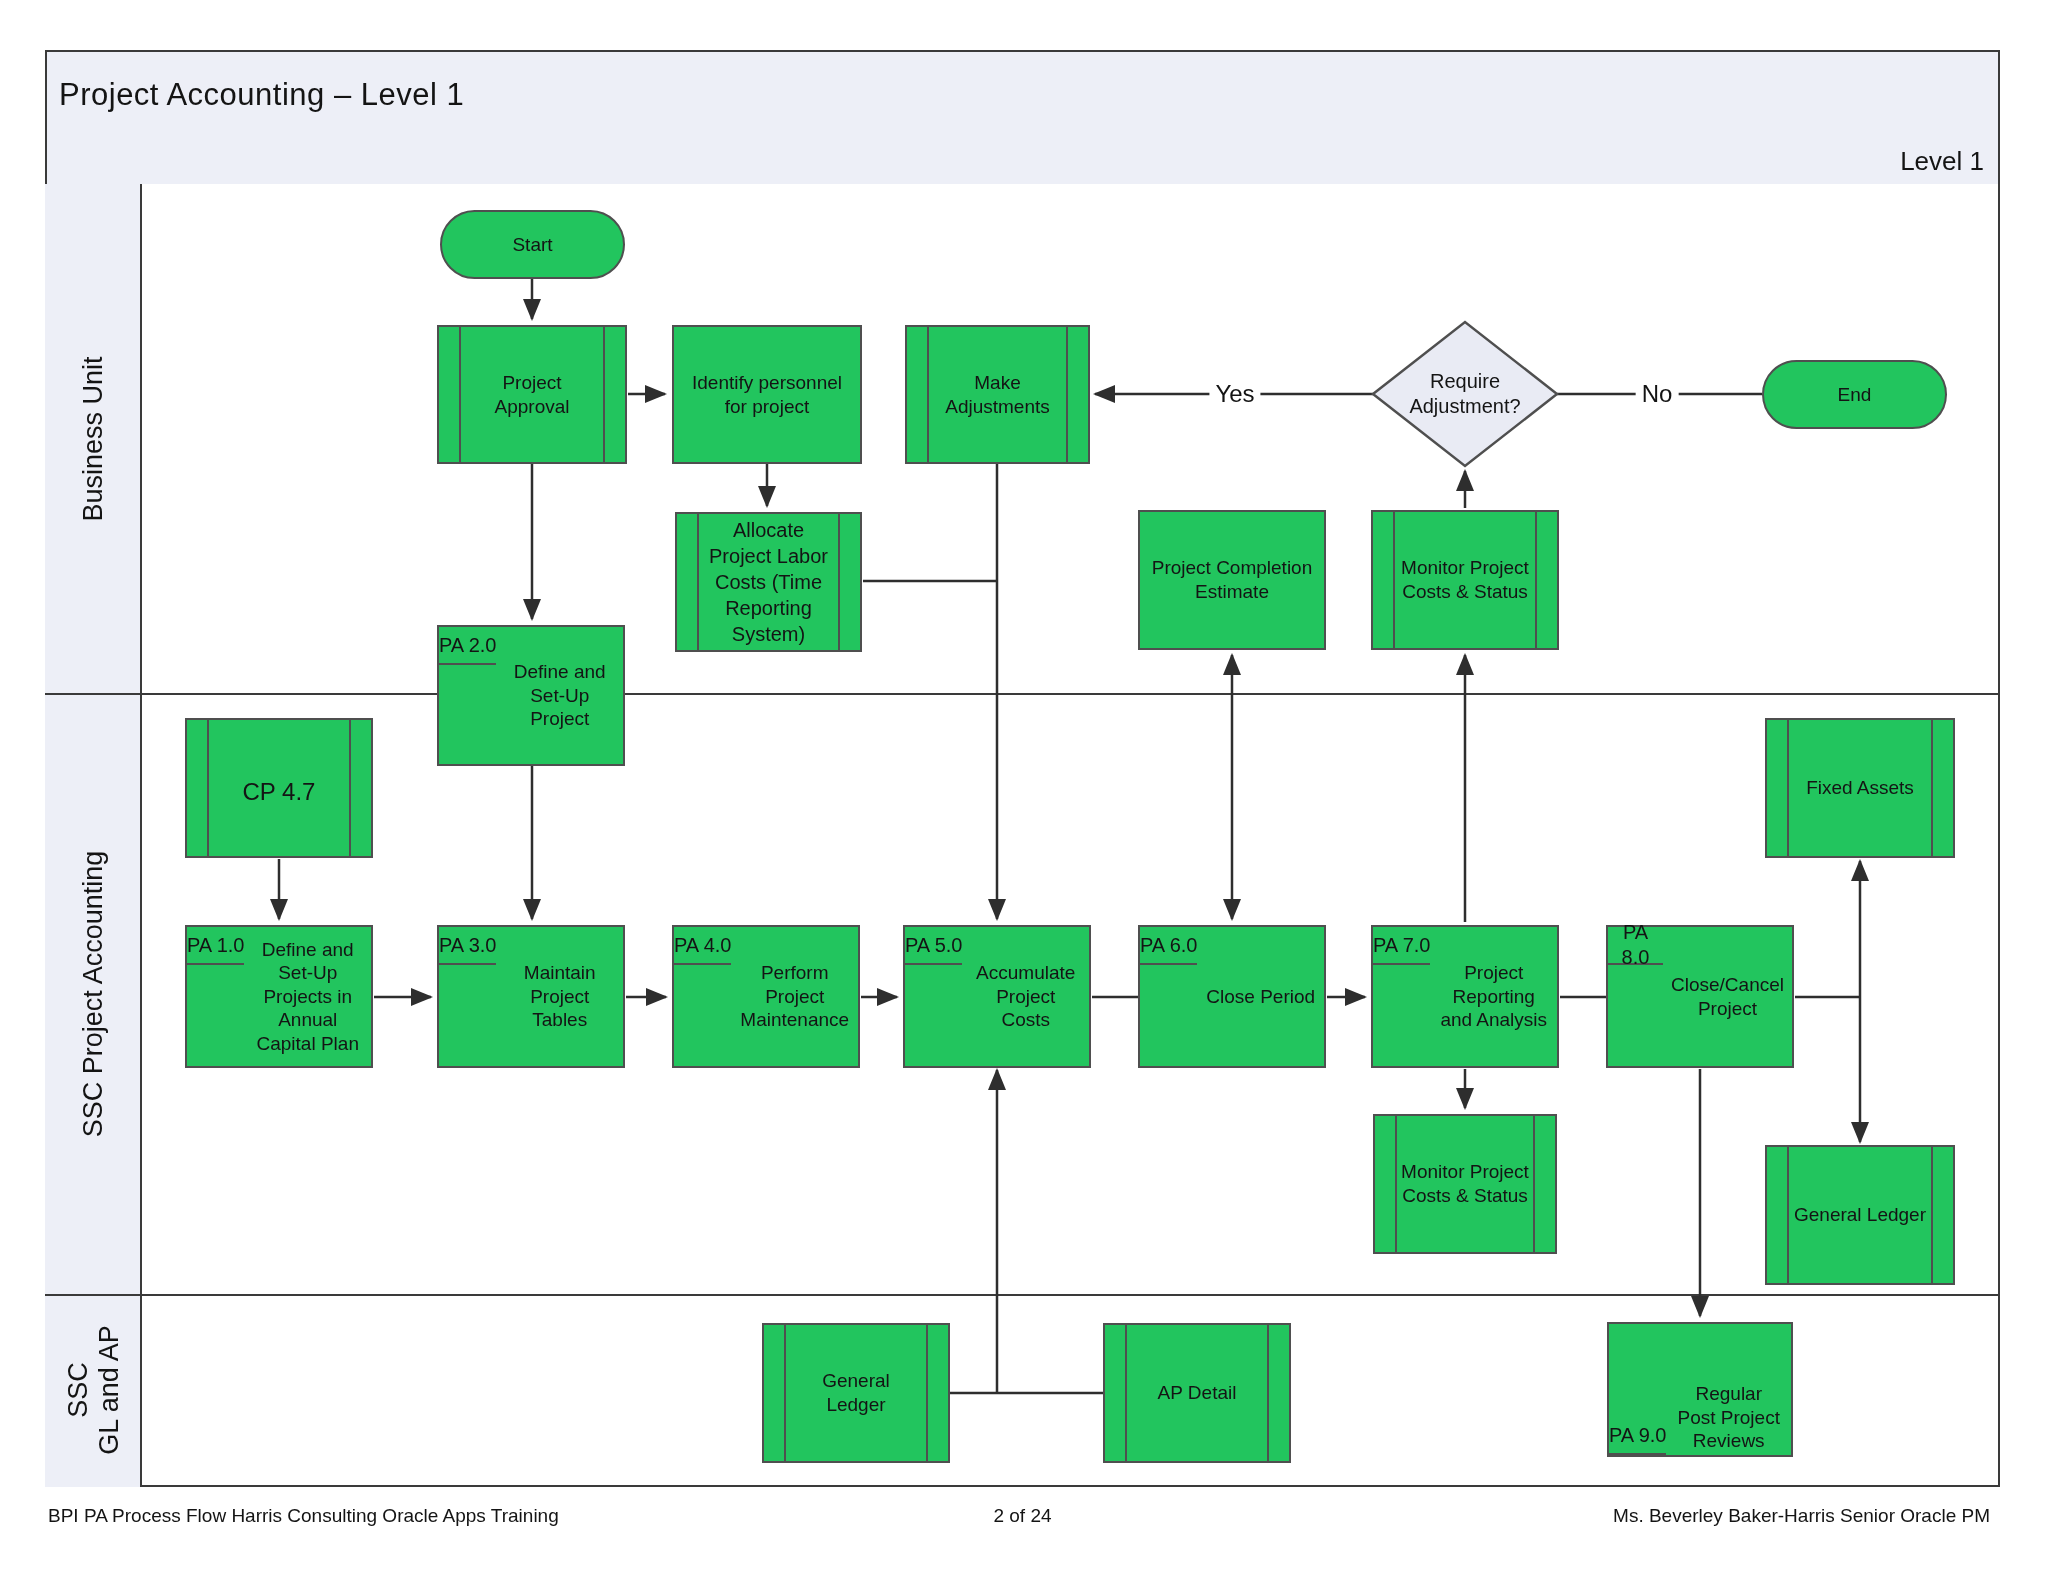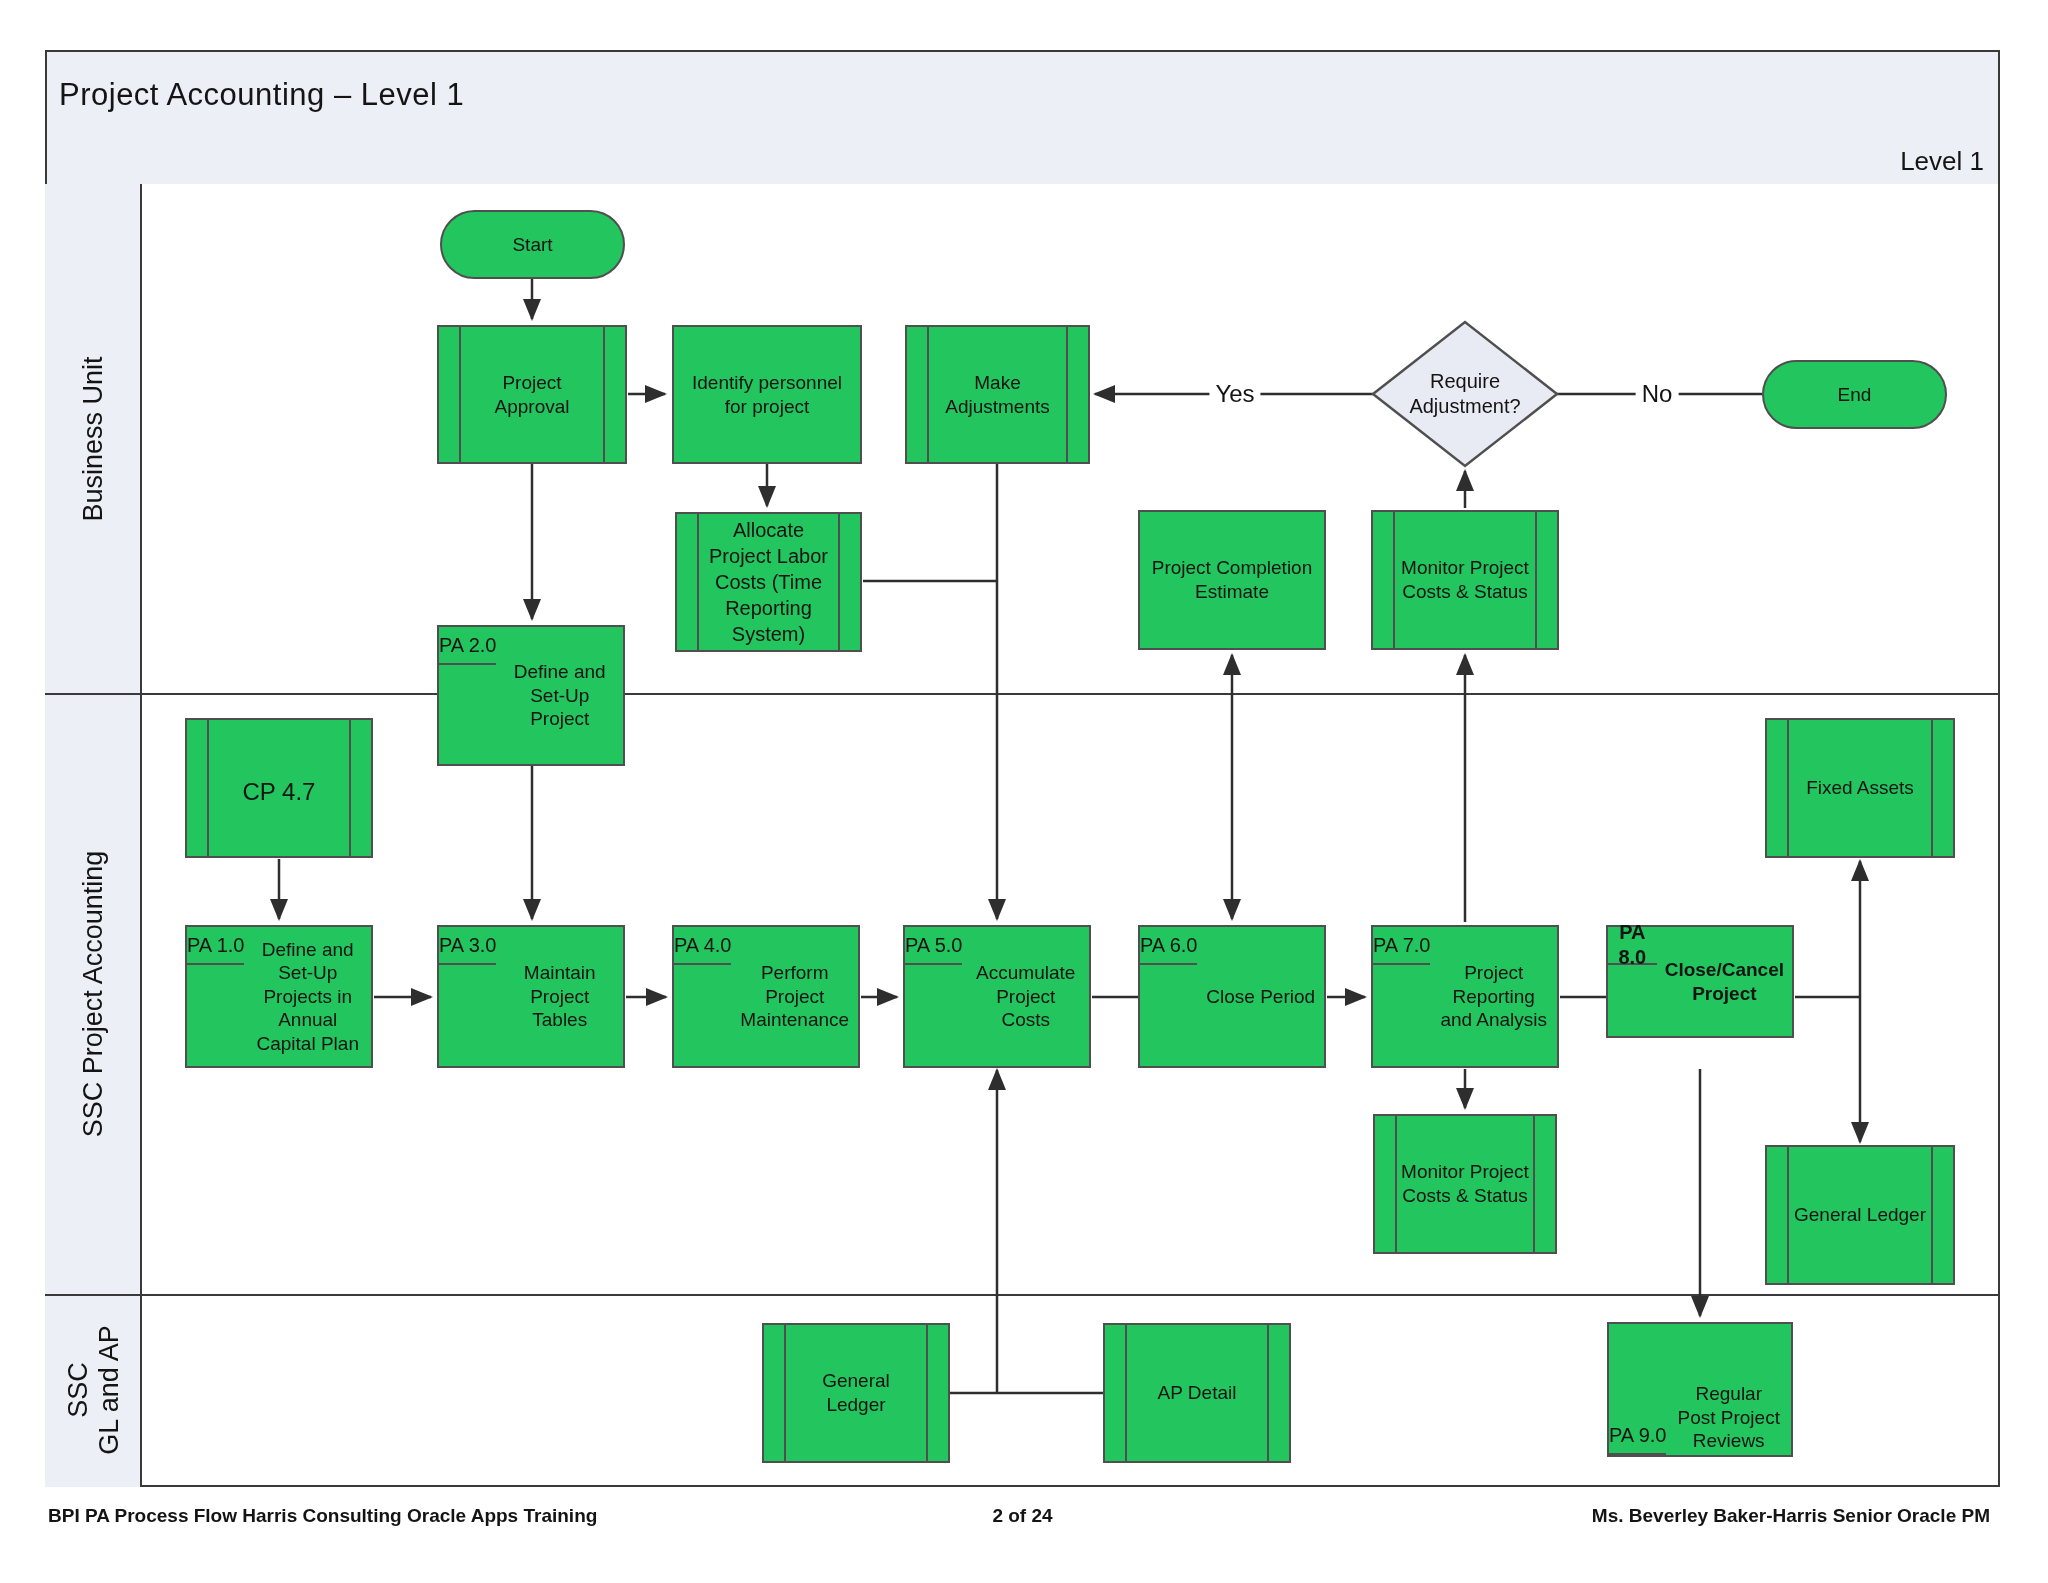--- a/index.html
+++ b/index.html
@@ -34,21 +34,21 @@
   .titled{flex-direction:row;align-items:stretch;padding:0;}
   .titled .hdr{height:36px;min-height:36px;border-bottom:2px solid #4f4f4f;display:flex;align-items:center;justify-content:center;font-size:20px;}
   .titled .bdy{flex:1;display:flex;align-items:center;justify-content:center;padding:2px 8px;}
   .cp{flex-direction:column;align-items:stretch;}
   .cp .code{margin-top:8px;font-size:24px;text-align:center;}
   .cp .bdy{flex:1;display:flex;align-items:center;justify-content:center;padding:0 18px 8px;}
   .diamond-label{z-index:3;display:flex;align-items:center;justify-content:center;text-align:center;font-size:20px;line-height:1.25;background:transparent;}
   .edge-label{z-index:4;background:#fff;padding:0 6px;font-size:24px;transform:translate(-50%,-50%);}
   .small-text{font-size:20px;line-height:1.3;}
   
-  .footer{top:1505px;font-size:19px;z-index:1;font-weight:bold;}
+  .footer{top:1505px;font-size:19px;z-index:1;}
 </style>
 </head>
 <body>
 
 <div class="abs band title-band">Project Accounting – Level 1</div>
 <div class="abs band level-band">Level 1</div>
 <div class="abs content-frame"></div>
 <div class="abs lane-col"></div>
 <div class="abs lane-sep" style="top:693px;"></div>
 <div class="abs lane-sep" style="top:1294px;"></div>
@@ -137,21 +137,21 @@
   <div class="bdy">Accumulate Project Costs</div>
 </div>
 <div class="node titled" style="left:1138px;top:925px;width:188px;height:143px;">
   <div class="hdr">PA 6.0</div>
   <div class="bdy">Close Period</div>
 </div>
 <div class="node titled" style="left:1371px;top:925px;width:188px;height:143px;">
   <div class="hdr">PA 7.0</div>
   <div class="bdy">Project Reporting and Analysis</div>
 </div>
-<div class="node titled" style="left:1606px;top:925px;width:188px;height:113px;font-weight:bold;">
+<div class="node titled" style="left:1606px;top:925px;width:188px;height:143px;">
   <div class="hdr">PA 8.0</div>
   <div class="bdy">Close/Cancel Project</div>
 </div>
 
 <div class="node predef" style="left:1373px;top:1114px;width:184px;height:140px;">Monitor Project Costs &amp; Status</div>
 <div class="node predef" style="left:1765px;top:1145px;width:190px;height:140px;">General Ledger</div>
 
 <div class="node predef" style="left:762px;top:1323px;width:188px;height:140px;">General Ledger</div>
 <div class="node predef" style="left:1103px;top:1323px;width:188px;height:140px;">AP Detail</div>
 <div class="node titled" style="left:1607px;top:1322px;width:186px;height:135px;align-items:flex-end;">

